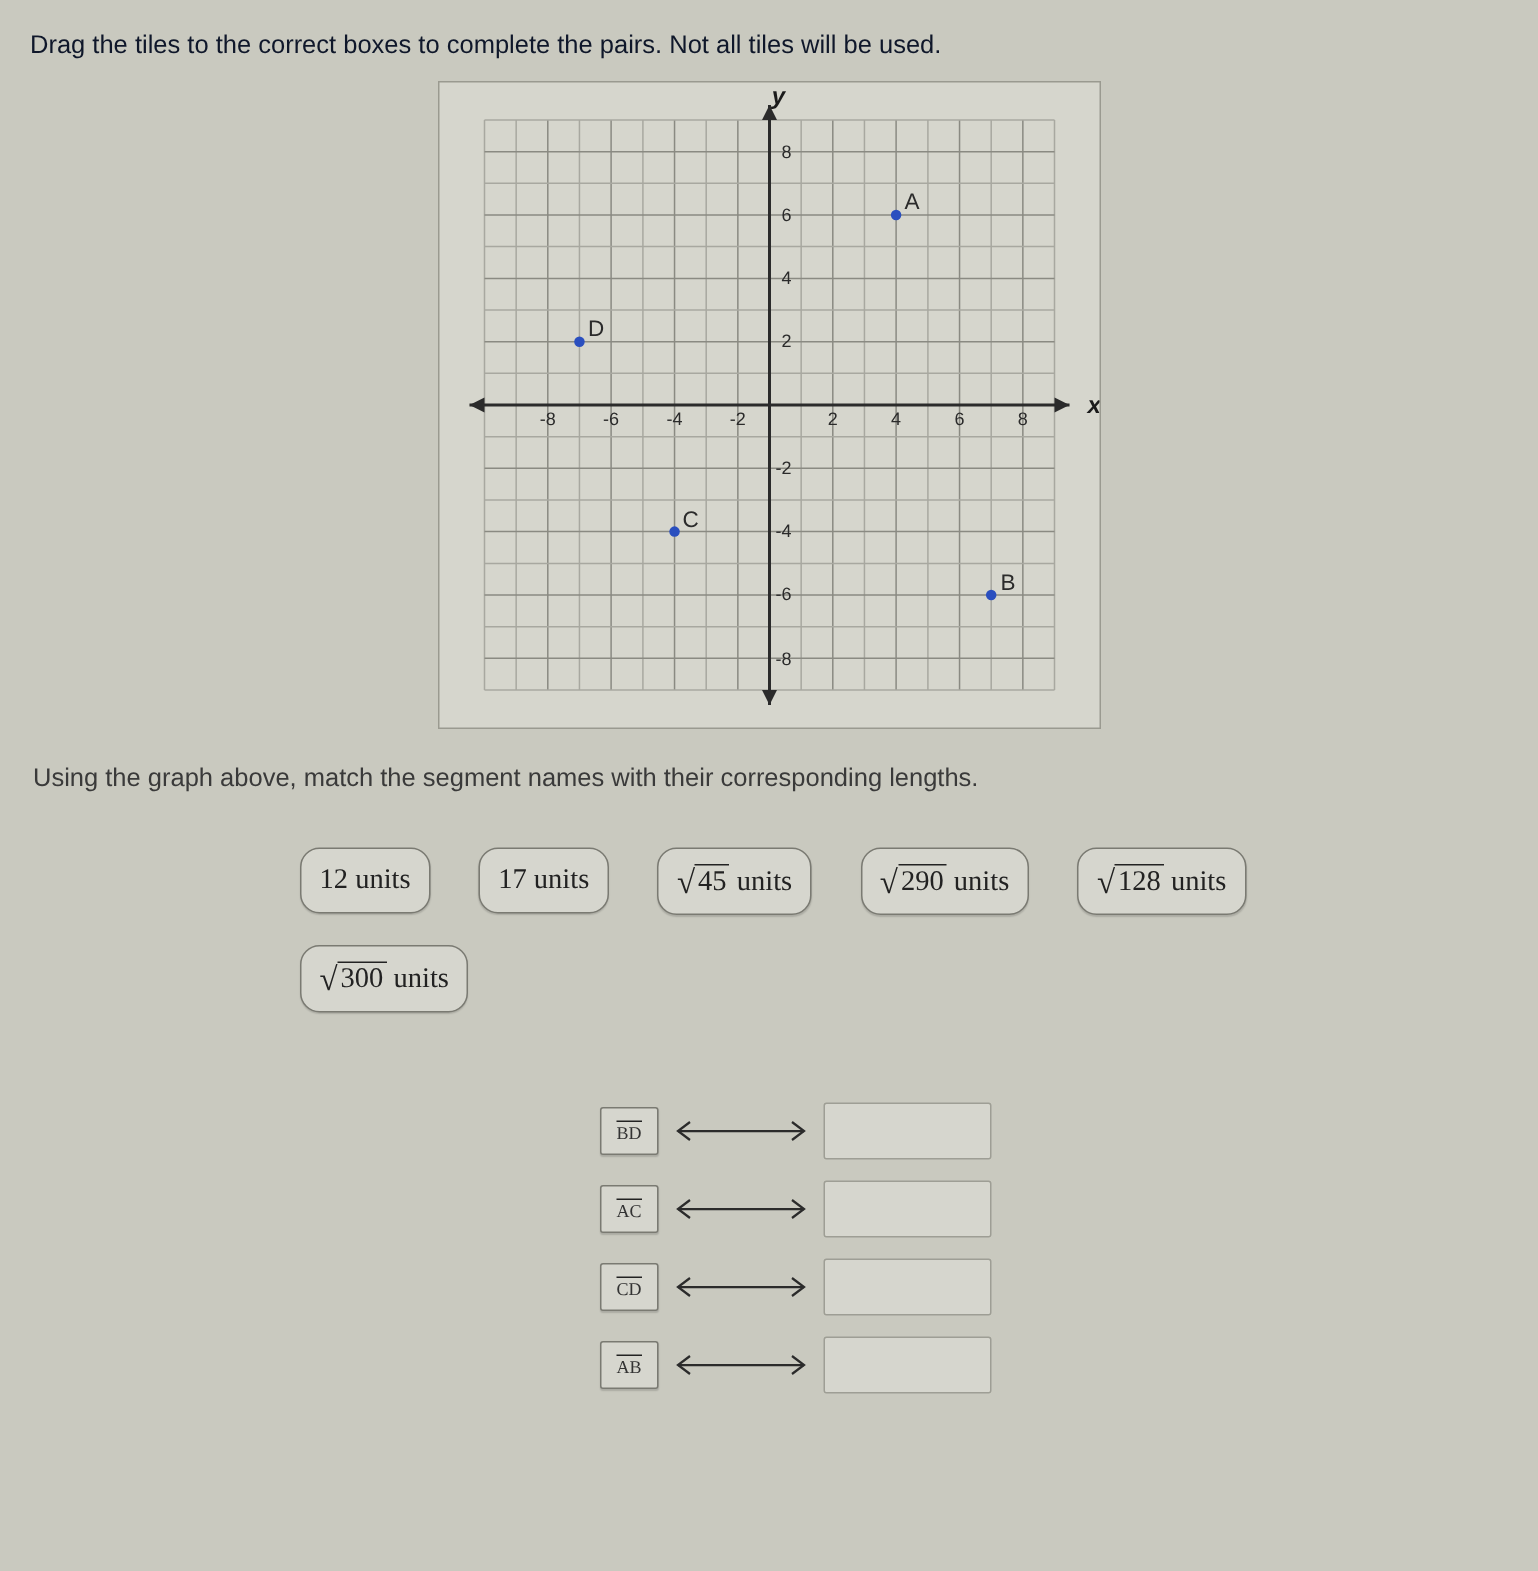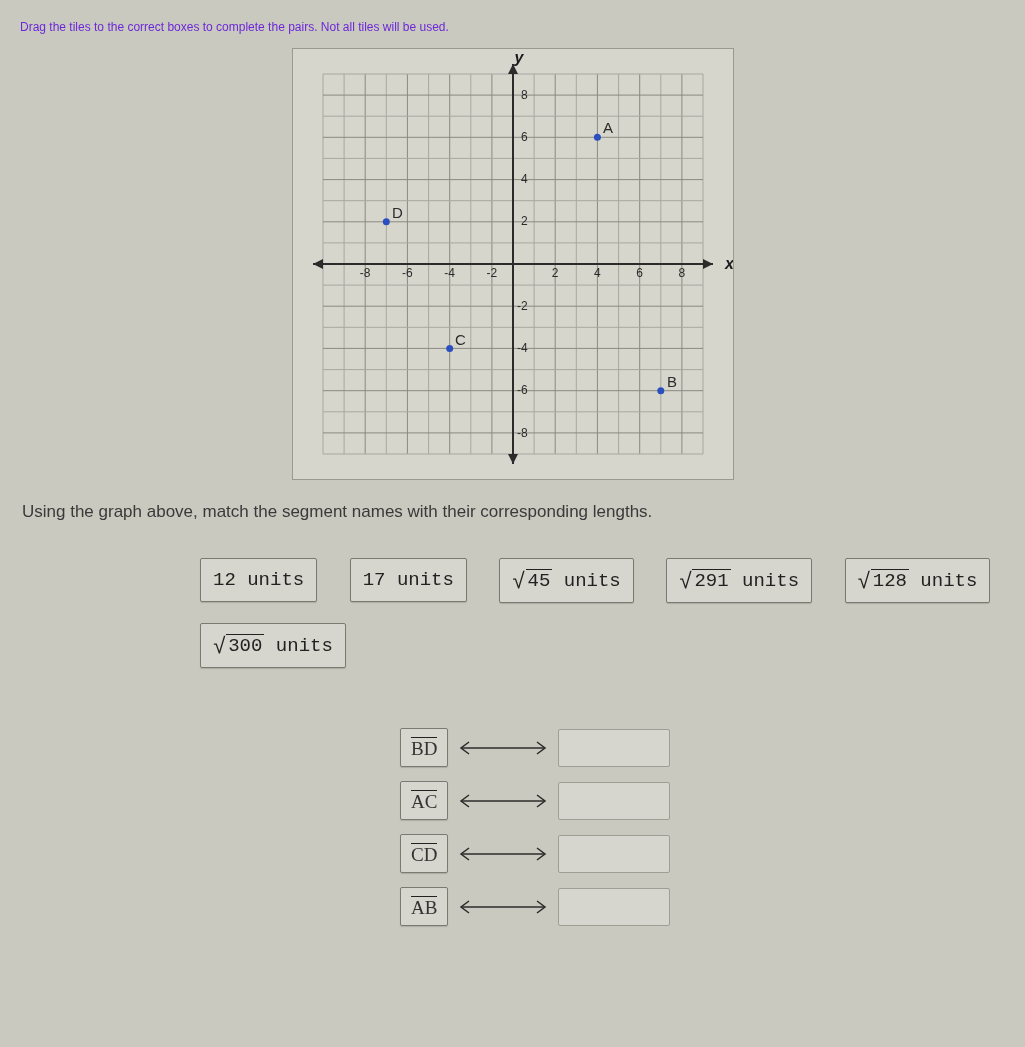--- a/index.html
+++ b/index.html
@@ -6,45 +6,45 @@
   body{
     font-family:Arial,Helvetica,sans-serif;
     background:#c9c9bf;
     width:1025px;
     height:1047px;
     color:#333;
     box-sizing:border-box;
     padding:20px 20px 0 20px;
   }
   .instructions{
-    font-size:12px;
-    color:#6d28d9;
+    font-size:17px;
+    color:#0f172a;
   }
   .graph-wrap{
     text-align:center;
     margin:14px 0 10px 0;
   }
   .sub-instructions{
     font-size:17px;
     color:#3a3a3a;
     margin:18px 0 36px 2px;
   }
 
   
   .tiles{
     margin-left:180px;
     width:830px;
   }
   .tile{
     display:inline-block;
     background:#d6d6ce;
     border:1px solid #7a7a72;
-    border-radius:2px;
+    border-radius:13px;
     padding:10px 12px;
-    font-family:Liberation Mono, monospace;
+    font-family:Liberation Serif, serif;
     font-size:19px;
     color:#222;
     margin:0 28px 20px 0;
     box-shadow:0 1px 1px rgba(0,0,0,.15);
     cursor:grab;
     vertical-align:top;
   }
   .sqrt{
     display:inline-flex;
     align-items:baseline;
@@ -60,21 +60,21 @@
     display:flex;
     align-items:center;
     margin-bottom:14px;
   }
   .seg-box{
     background:#d6d6ce;
     border:1px solid #7a7a72;
     border-radius:2px;
     padding:8px 10px 6px 10px;
     font-family:Georgia,'Times New Roman',serif;
-    font-size:19px;
+    font-size:12px;
     box-shadow:0 1px 1px rgba(0,0,0,.15);
   }
   .overline{
     border-top:1.5px solid #222;
     display:inline-block;
     line-height:1;
     padding-top:1px;
   }
   .arrow{
     width:110px;
@@ -204,21 +204,21 @@
   <span class="tile"><span>17 units</span></span>
   <span class="tile">
     <span class="sqrt">
         <span class="radical">√</span>
         <span class="radicand">45</span>
       </span><span> units</span>
   </span>
   <span class="tile">
     <span class="sqrt">
         <span class="radical">√</span>
-        <span class="radicand">291</span>
+        <span class="radicand">290</span>
       </span><span> units</span>
   </span>
   <span class="tile">
     <span class="sqrt">
         <span class="radical">√</span>
         <span class="radicand">128</span>
       </span><span> units</span>
   </span>
   <br>
   <span class="tile">

